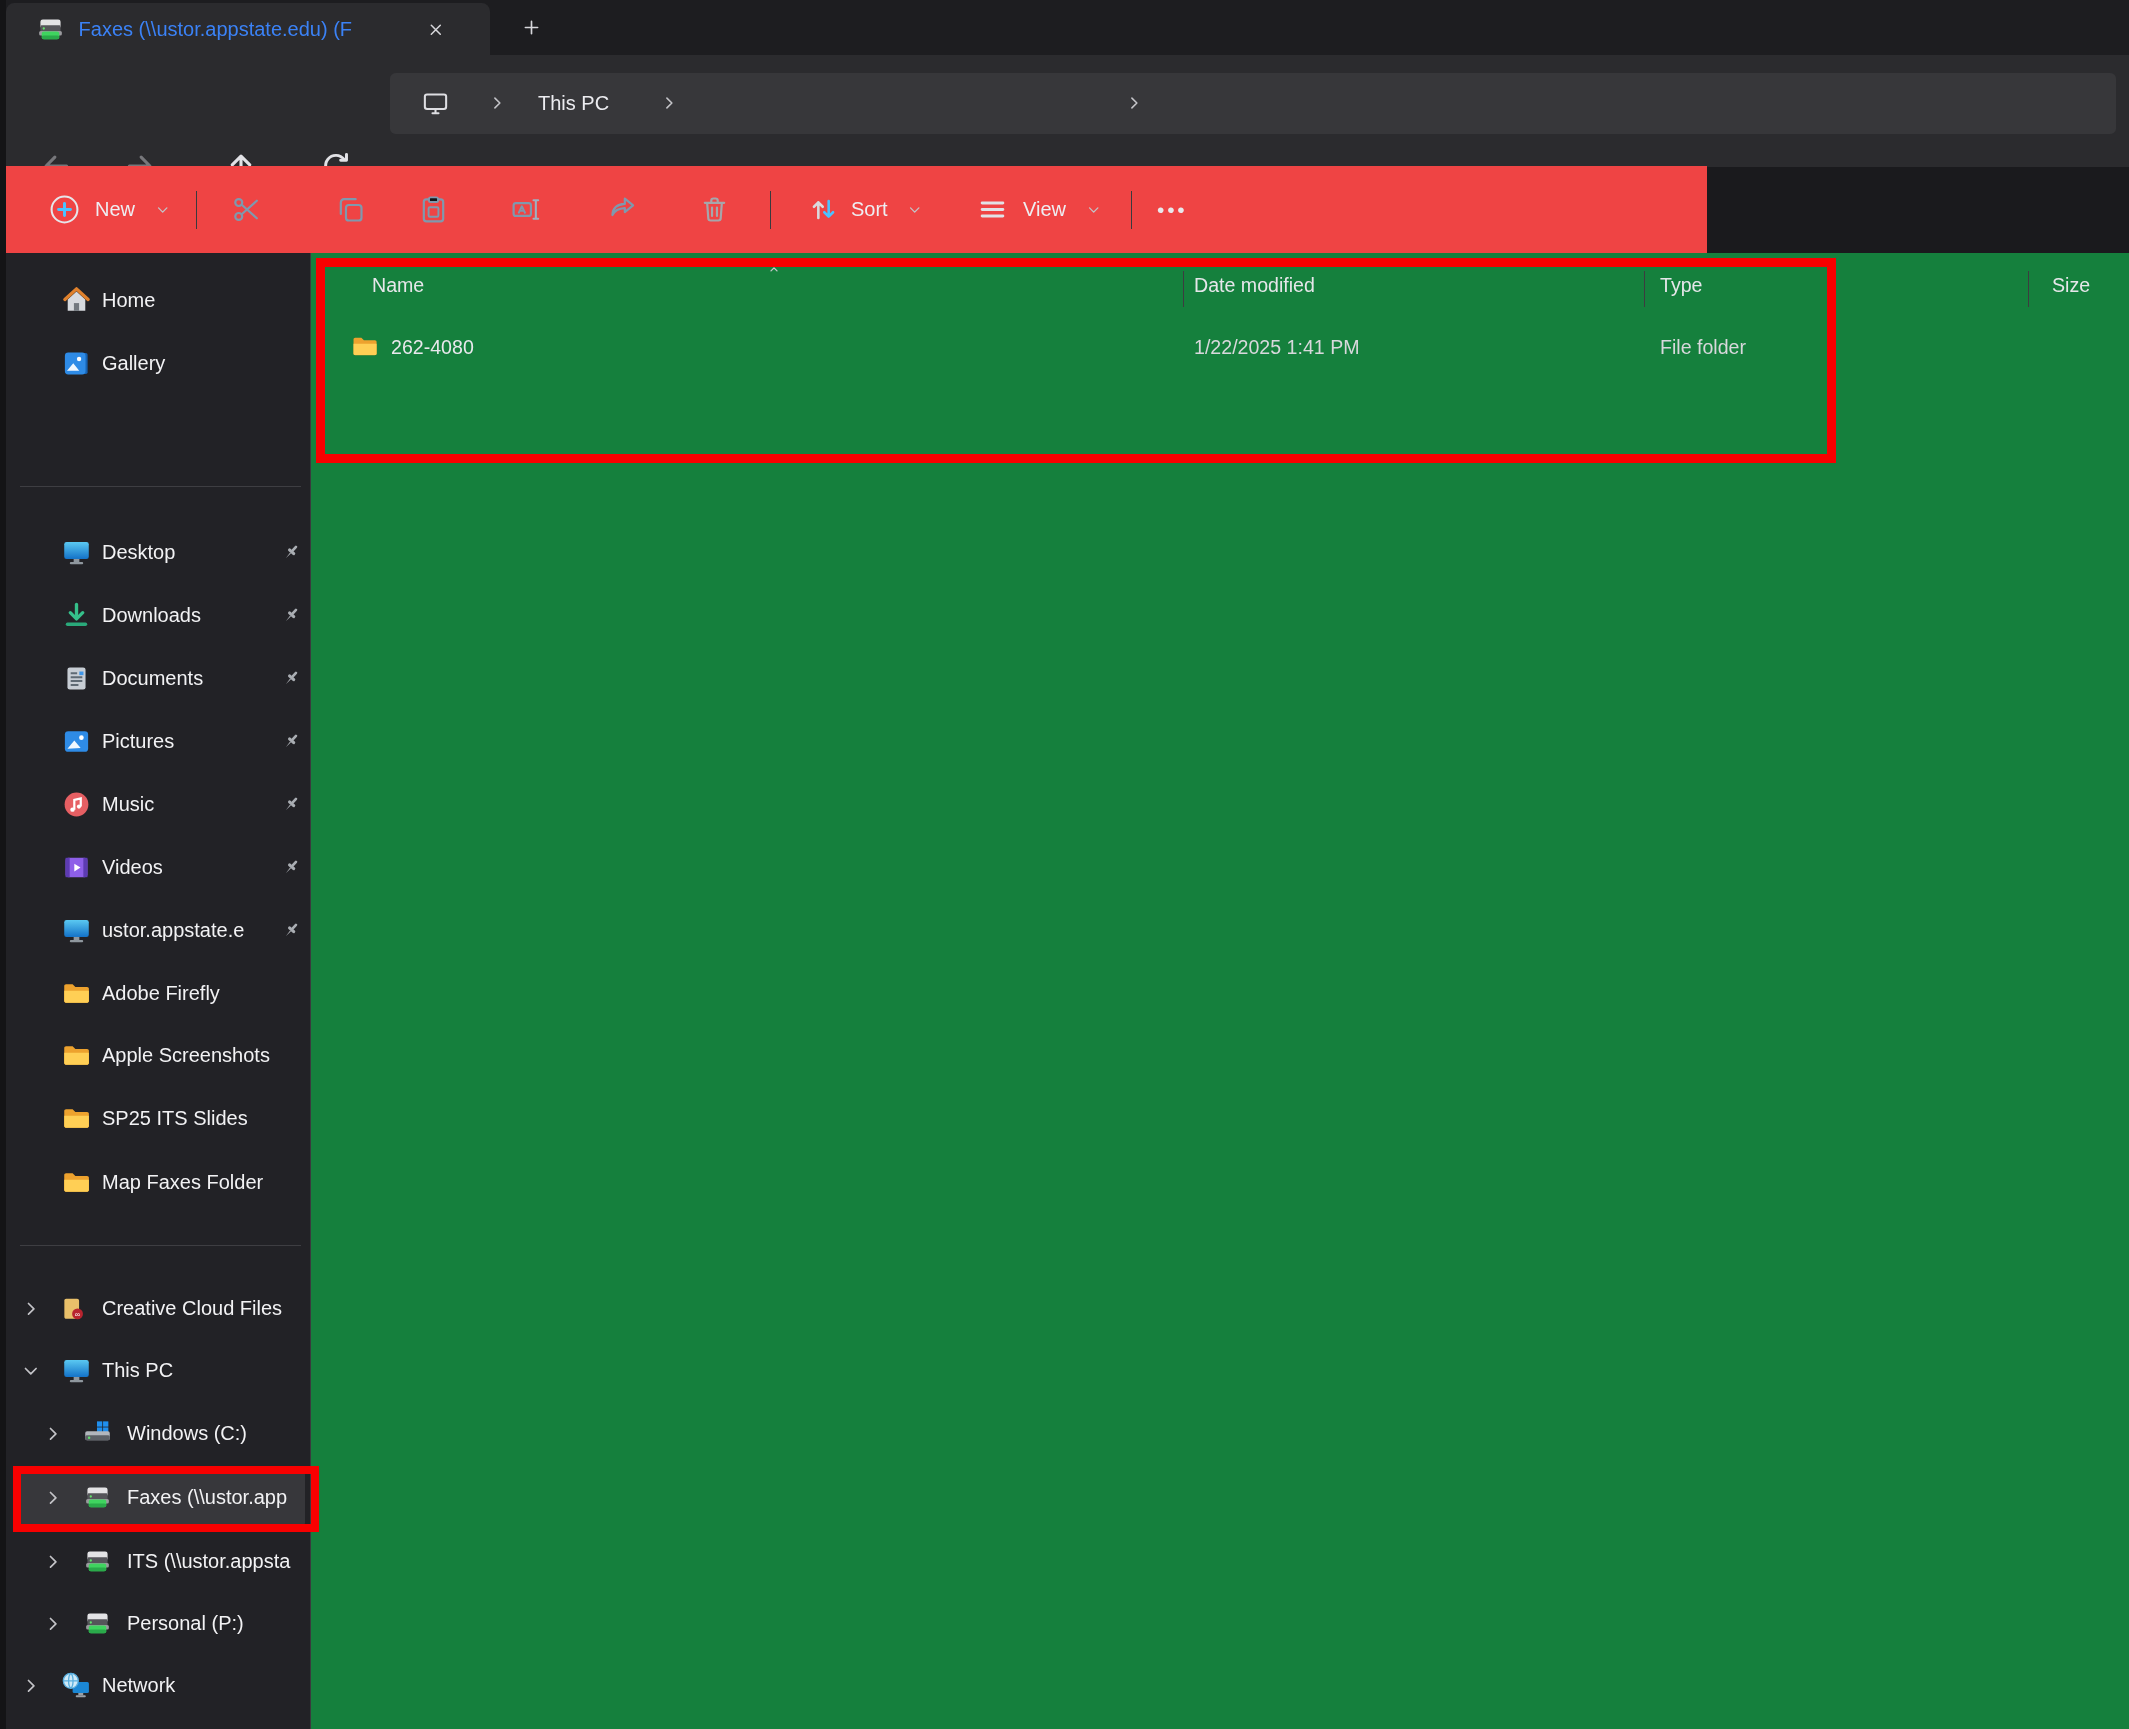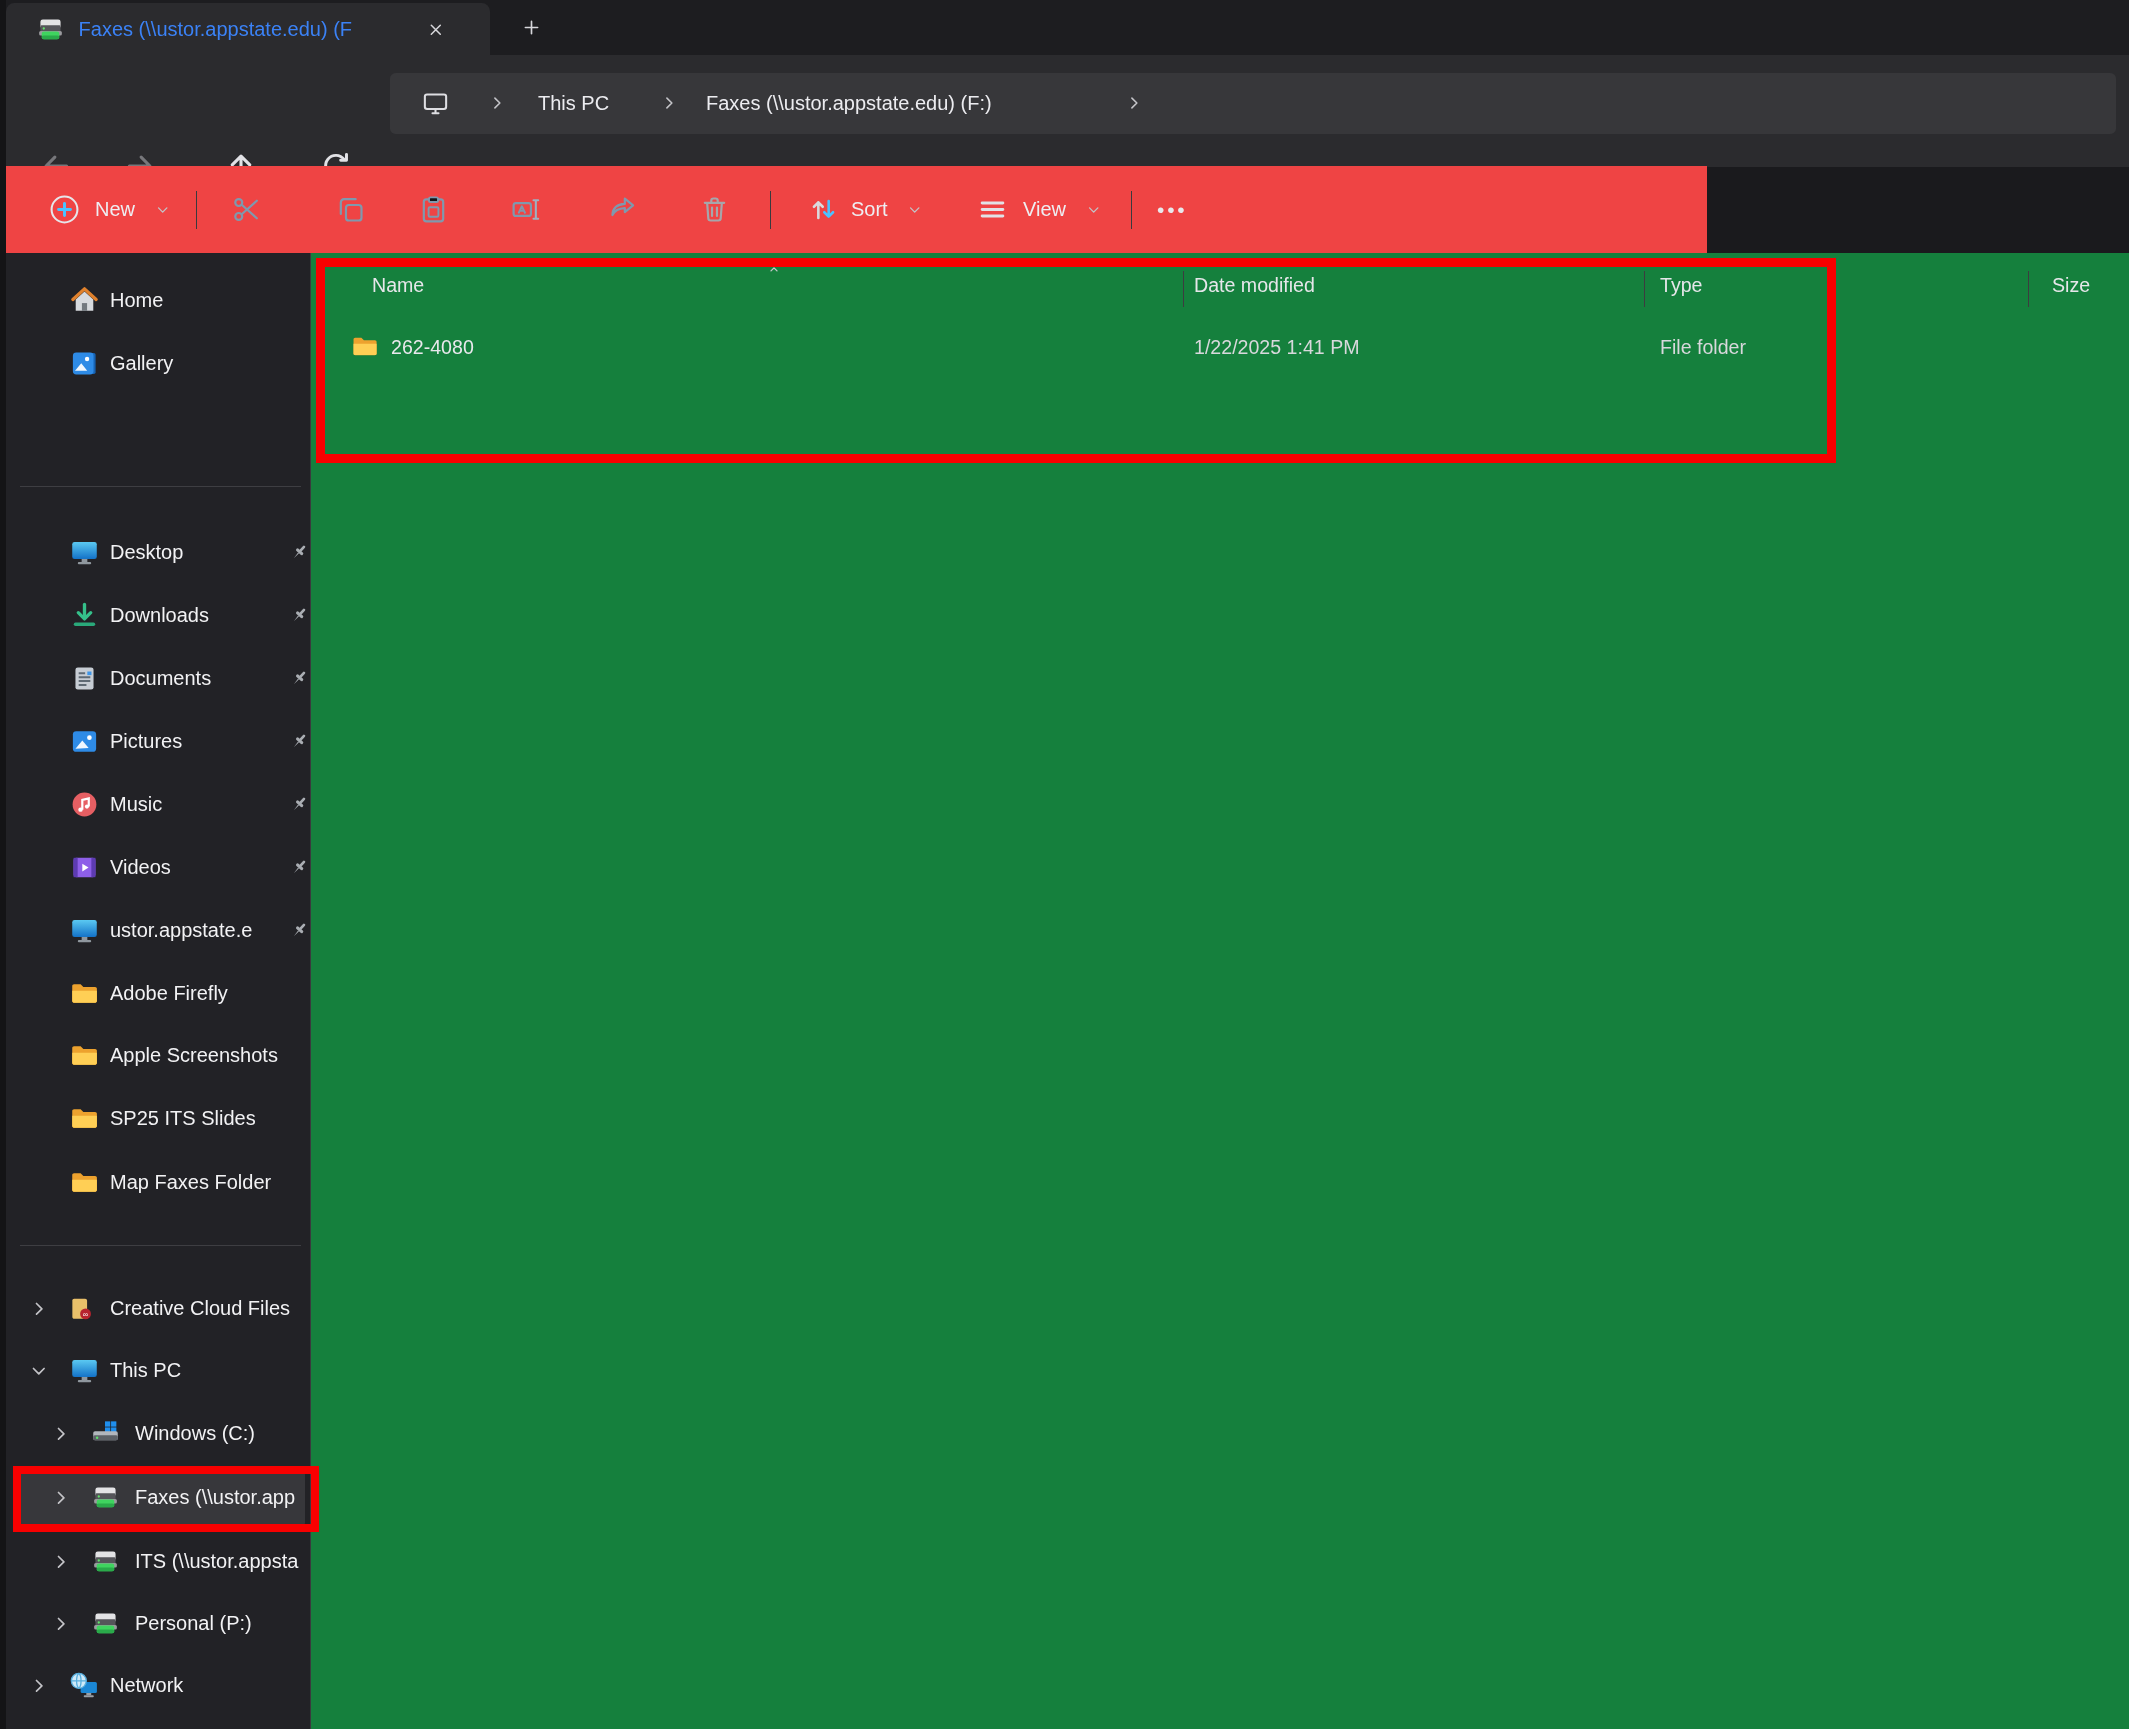--- a/index.html
+++ b/index.html
@@ -43,21 +43,21 @@
   #toolbar { left:0; top:166px; width:1707px; height:87px; background:#ef4444; }
   .tool-label { position:absolute; top:0; height:87px; line-height:87px; font-size:20px; color:#eeeef2; }
   .tool-icon { position:absolute; top:28px; width:31px; height:31px; }
   .tool-sep { position:absolute; top:25px; width:0.7px; height:38px; background:#3a3a3e; }
   .tool-chev { position:absolute; top:36px; width:15.4px; height:15.4px; }
   #more-dots { font-size:21px; letter-spacing:2.8px; color:#e8e8ec; }
 
   
   #sidebar { left:0; top:253px; width:311px; height:1477px; background:#222226; }
   #pane-sep { left:310px; top:253px; width:1.4px; height:1477px; background:#3a3a3e; }
-  .sb-row { position:absolute; left:8px; width:311px; height:63px; }
+  .sb-row { position:absolute; left:0; width:311px; height:63px; }
   .sb-icon { position:absolute; left:61px; top:16px; width:31px; height:31px; }
   .sb-icon-ind { left:82px; }
   .sb-label {
     position:absolute; left:102px; top:0; height:63px; line-height:63px;
     font-size:20px; color:#f2f2f4; white-space:nowrap; overflow:hidden; width:204px;
   }
   .sb-label-ind { left:127px; width:179px; }
   .sb-label-pin { width:176px; }
   .sb-chev { position:absolute; left:21px; top:21.7px; width:19.6px; height:19.6px; }
   .sb-chev-ind { left:43px; }
@@ -295,21 +295,20 @@
       <svg class="ic abs" style="left:31px;top:16px" width="29" height="29" viewBox="0 0 42 42">
           <use href="#sym-monitor-out"></use>
         </svg>
       <svg class="ic crumb-chev" style="left:98px" width="18" height="18" viewBox="0 0 26 26">
           <use href="#sym-chev-r"></use>
         </svg>
       <div class="crumb" style="left:148px">This PC</div>
       <svg class="ic crumb-chev" style="left:270px" width="18" height="18" viewBox="0 0 26 26">
           <use href="#sym-chev-r"></use>
         </svg>
-      <div class="crumb" style="left:316px">Faxes (\\ustor.appstate.edu) (F:)</div>
       <svg class="ic crumb-chev" style="left:735px" width="18" height="18" viewBox="0 0 26 26">
           <use href="#sym-chev-r"></use>
         </svg>
     </div>
   </div>
 
   <div class="abs" id="toolbar">
     <div class="abs" style="left:42px;top:0;width:168px;height:87px">
       <svg class="ic tool-icon" style="left:7px" width="31" height="31" viewBox="0 0 44 44">
           <use href="#sym-plus-circle"></use>

